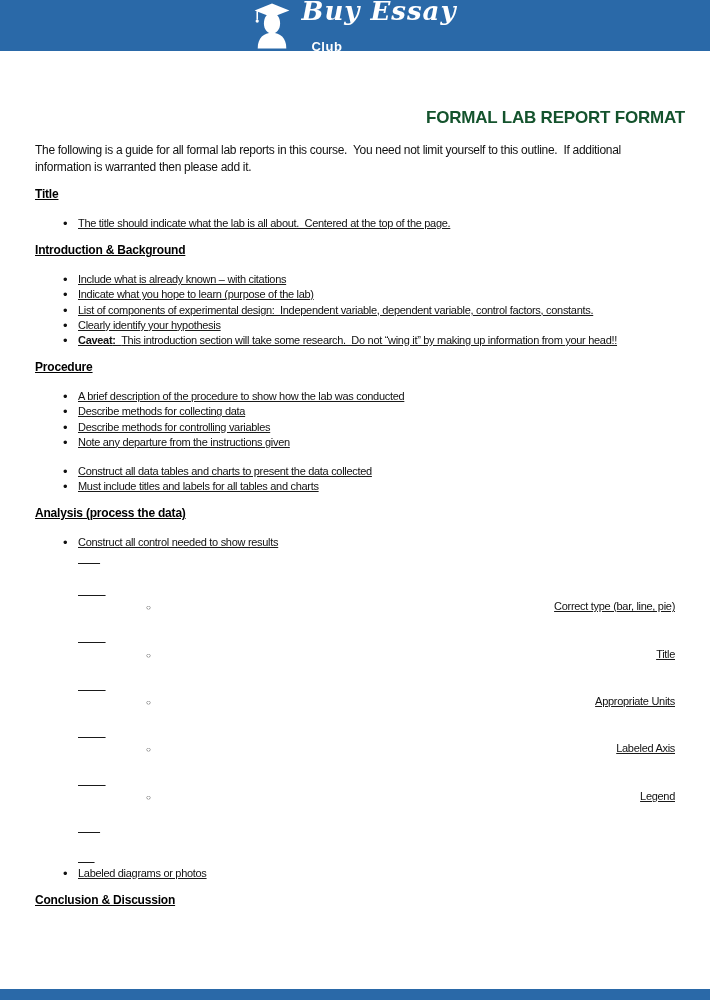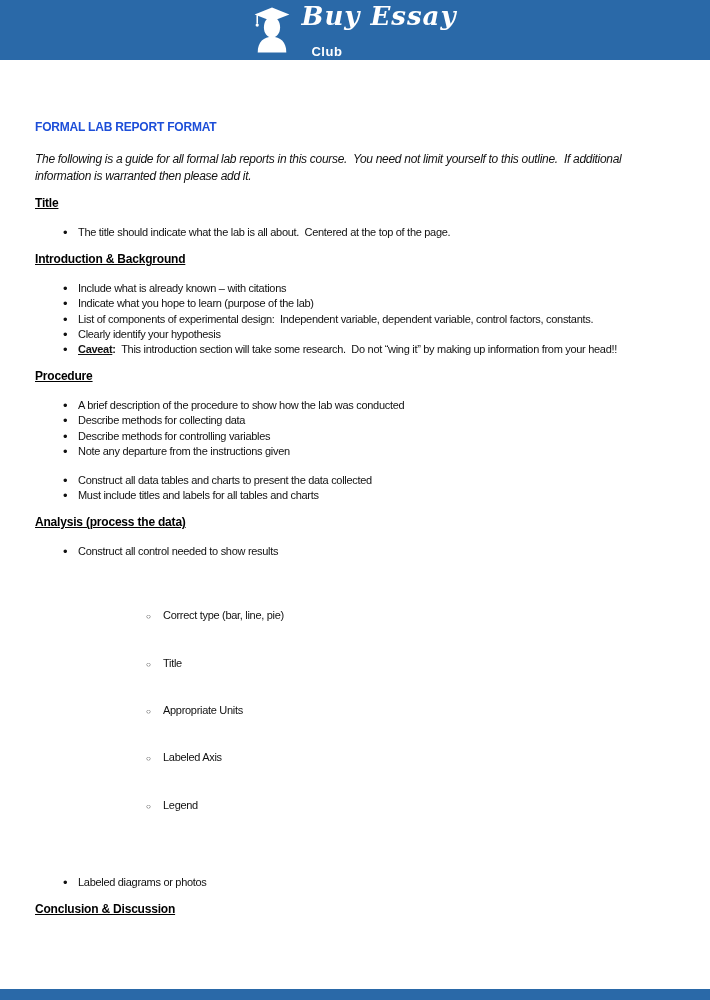--- a/index.html
+++ b/index.html
@@ -2,58 +2,58 @@
 <html><head>
 <meta charset="utf-8">
 <style>
   * { margin:0; padding:0; box-sizing:border-box; }
   html,body { width:710px; }
   body {
     width:710px; height:1000px; position:relative; background:#ffffff;
     font-family:"Liberation Sans", sans-serif; color:#1a1a1a; overflow:hidden;
   }
   .header {
-    height:60px; background:#2a69a8; display:flex; align-items:center; justify-content:center;
+    height:51px; background:#2a69a8; display:flex; align-items:center; justify-content:center;
   }
   .logo { display:flex; align-items:center; gap:10px; }
   .logo svg { display:block; }
   .logo-text { color:#fff; line-height:1; }
   .brand-script {
     font-family:"DejaVu Serif", serif; font-style:italic; font-weight:bold;
     font-size:26px; letter-spacing:1px;
   }
   .brand-sub {
     font-size:13px; font-weight:bold; letter-spacing:.5px; margin-top:16px; padding-left:10px;
     font-family:"Liberation Sans", sans-serif;
   }
   .content { padding:0 25px 0 35px; }
   .doc-title {
-    text-align:left; font-weight:bold; font-size:12px; letter-spacing:-0.2px;
-    margin-top:56px; line-height:22px; color:#1d4ed8;
+    text-align:right; font-weight:bold; font-size:17px; letter-spacing:-0.2px;
+    margin-top:56px; line-height:22px; color:#14532d;
   }
   .intro {
-    font-style:italic; font-size:12px; letter-spacing:-0.3px; line-height:16.5px;
+    font-size:12px; letter-spacing:-0.3px; line-height:16.5px;
     margin-top:13px; white-space:pre-wrap; color:#111; max-width:645px;
   }
   h2.sec-h {
     font-size:12px; line-height:15px; font-weight:bold; color:#000;
     text-decoration:underline; letter-spacing:-0.2px; margin:12px 0 0 0;
   }
-  ul.blist { list-style:none; margin:14px 0 0 0; }
+  ul.blist { list-style:none; margin:14px 0 0 0;text-decoration:underline; }
   ul.blist > li {
     position:relative; padding-left:43px; padding-right:10px; line-height:15.2px;
     font-size:11px; letter-spacing:-0.3px; white-space:pre-wrap; color:#111;
   }
   ul.blist > li::before {
     content:"•"; position:absolute; left:28px; top:0; font-size:13px; line-height:15.2px; color:#111;
   }
   ul.sub { list-style:none; margin:2px 0 0 0; }
   ul.sub > li {
     position:relative; padding-left:85px; line-height:17px; font-size:11px;
-    letter-spacing:-0.3px; white-space:pre-wrap; color:#111;
+    letter-spacing:-0.3px; white-space:pre-wrap; color:#111;text-align:right;
   }
   ul.sub > li::before {
     content:"○"; position:absolute; left:68px; top:1px; font-size:8px; line-height:17px; color:#333;
   }
   .b { font-weight:bold; }
   .bu { font-weight:bold; text-decoration:underline; }
   .footer {
     position:absolute; left:0; bottom:0; width:710px; height:11px; background:#2a69a8;
   }
 </style>

